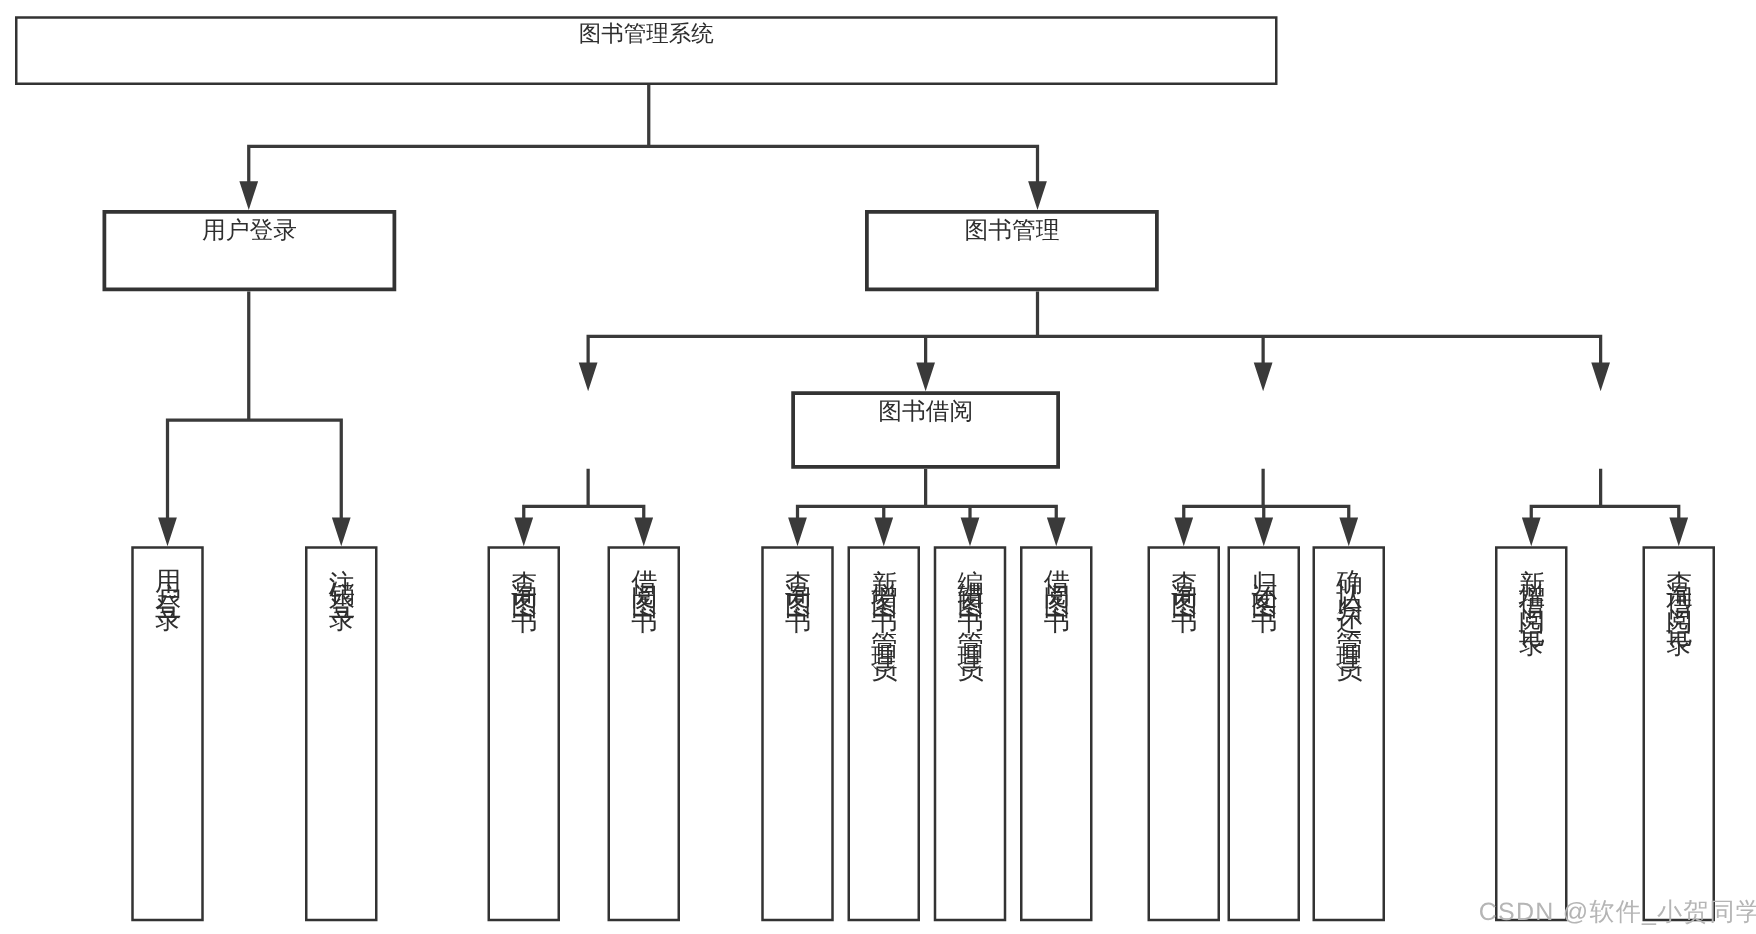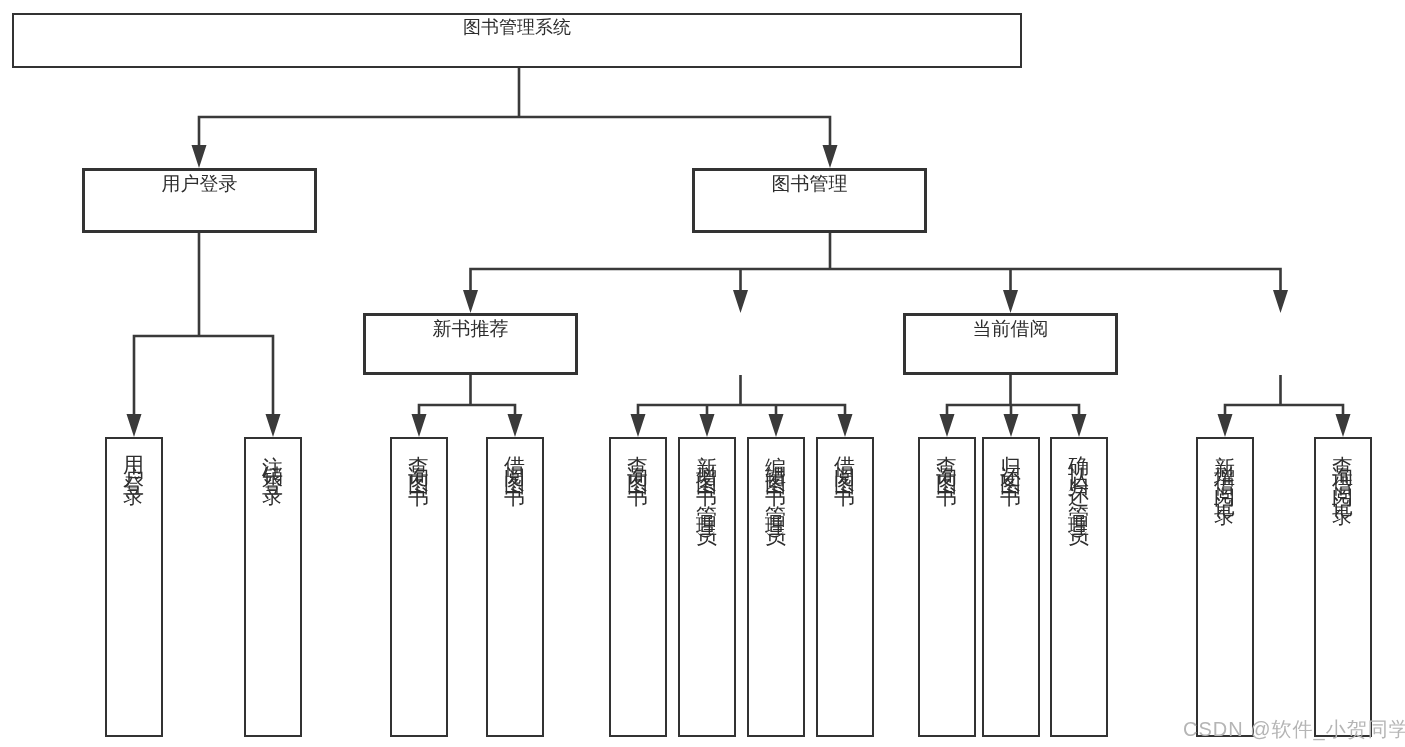--- a/index.html
+++ b/index.html
@@ -91,25 +91,22 @@
     <span>图书管理系统</span>
   </div>
 
   <div class="node l2" style="left:82px;top:168px;width:235px;height:65px">
     <span>用户登录</span>
   </div>
   <div class="node l2" style="left:692px;top:168px;width:235px;height:65px">
     <span>图书管理</span>
   </div>
 
-  <div class="node l3" style="left:363px;top:313px;width:215px;height:62px">
-    <span>新书推荐</span>
-  </div>
-  <div class="node l3" style="left:903px;top:313px;width:215px;height:62px">
-    <span>当前借阅</span>
+  <div class="node l3" style="left:633px;top:313px;width:215px;height:62px">
+    <span>图书借阅</span>
   </div>
 
   <div class="node leaf" style="left:105px;top:437px;width:58px;height:300px">
     <span class="vtext">用户登录</span>
   </div>
   <div class="node leaf" style="left:244px;top:437px;width:58px;height:300px">
     <span class="vtext">注销登录</span>
   </div>
 
   <div class="node leaf" style="left:390px;top:437px;width:58px;height:300px">

